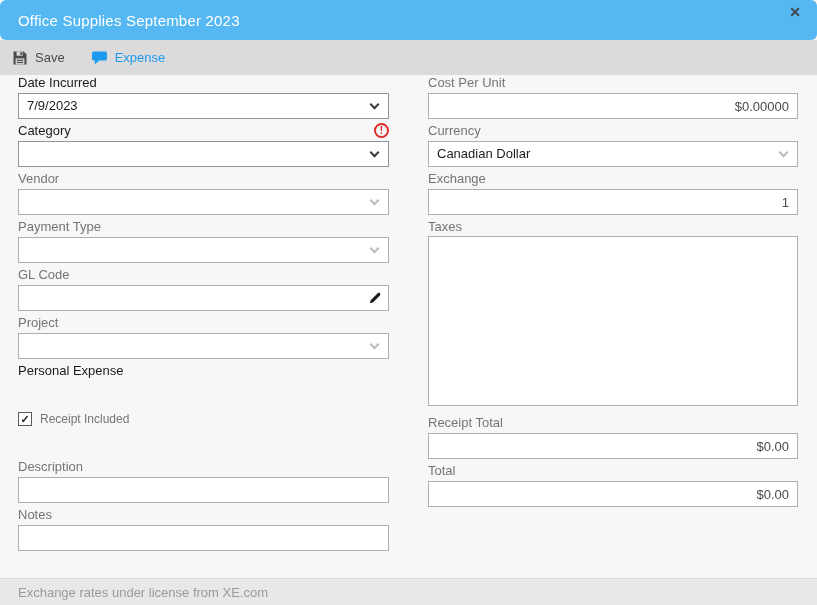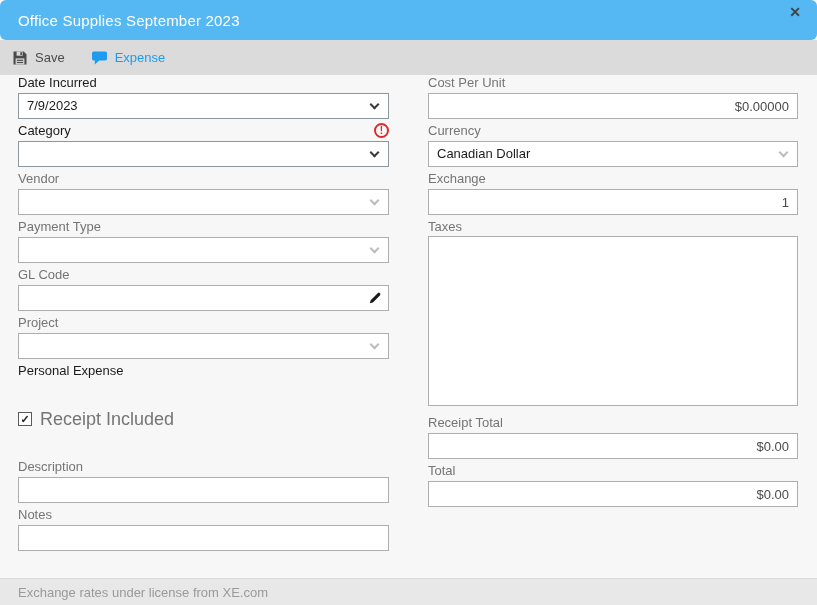--- a/index.html
+++ b/index.html
@@ -40,21 +40,21 @@
   .tinput.num { text-align:right; color:#4a4a4a; }
   .input-wrap { position:relative; }
   .edit-icon { position:absolute; right:7px; top:6px; cursor:pointer; }
 
   .warn-icon { position:absolute; right:0; top:0; width:15px; height:15px; border:2px solid #e02b2b; border-radius:50%; color:#e02b2b; font-size:10px; font-weight:bold; line-height:11px; text-align:center; }
 
   .static-label { font-size:13px; line-height:15px; color:#1b1b1b; margin-bottom:4px; }
 
   .check-row { display:flex; align-items:center; gap:8px; height:16px; margin-top:33px; cursor:pointer; }
   .checkbox { width:14px; height:14px; background:#ffffff; border:1px solid #5a5a5a; font-size:11px; line-height:12px; font-weight:bold; color:#262626; text-align:center; }
-  .check-row .clabel { font-size:18px; color:#757575; }
+  .check-row .clabel { font-size:12px; color:#757575; }
 
   .fg.after-check { margin-top:32px; }
 
   textarea.taxes { width:100%; height:170px; background:#ffffff; border:1px solid #aeaeae; resize:none; margin-top:-1px; margin-bottom:5px; font-family:"Liberation Sans", sans-serif; font-size:13px; padding:6px 8px; }
 
   
   .statusbar { position:absolute; left:0; right:0; bottom:0; height:27px; background:#e8e8e8; border-top:1px solid #dcdcdc; display:flex; align-items:center; }
   .statusbar .stext { margin-left:18px; font-size:13px; color:#9a9a9a; }
 </style>
 </head>

